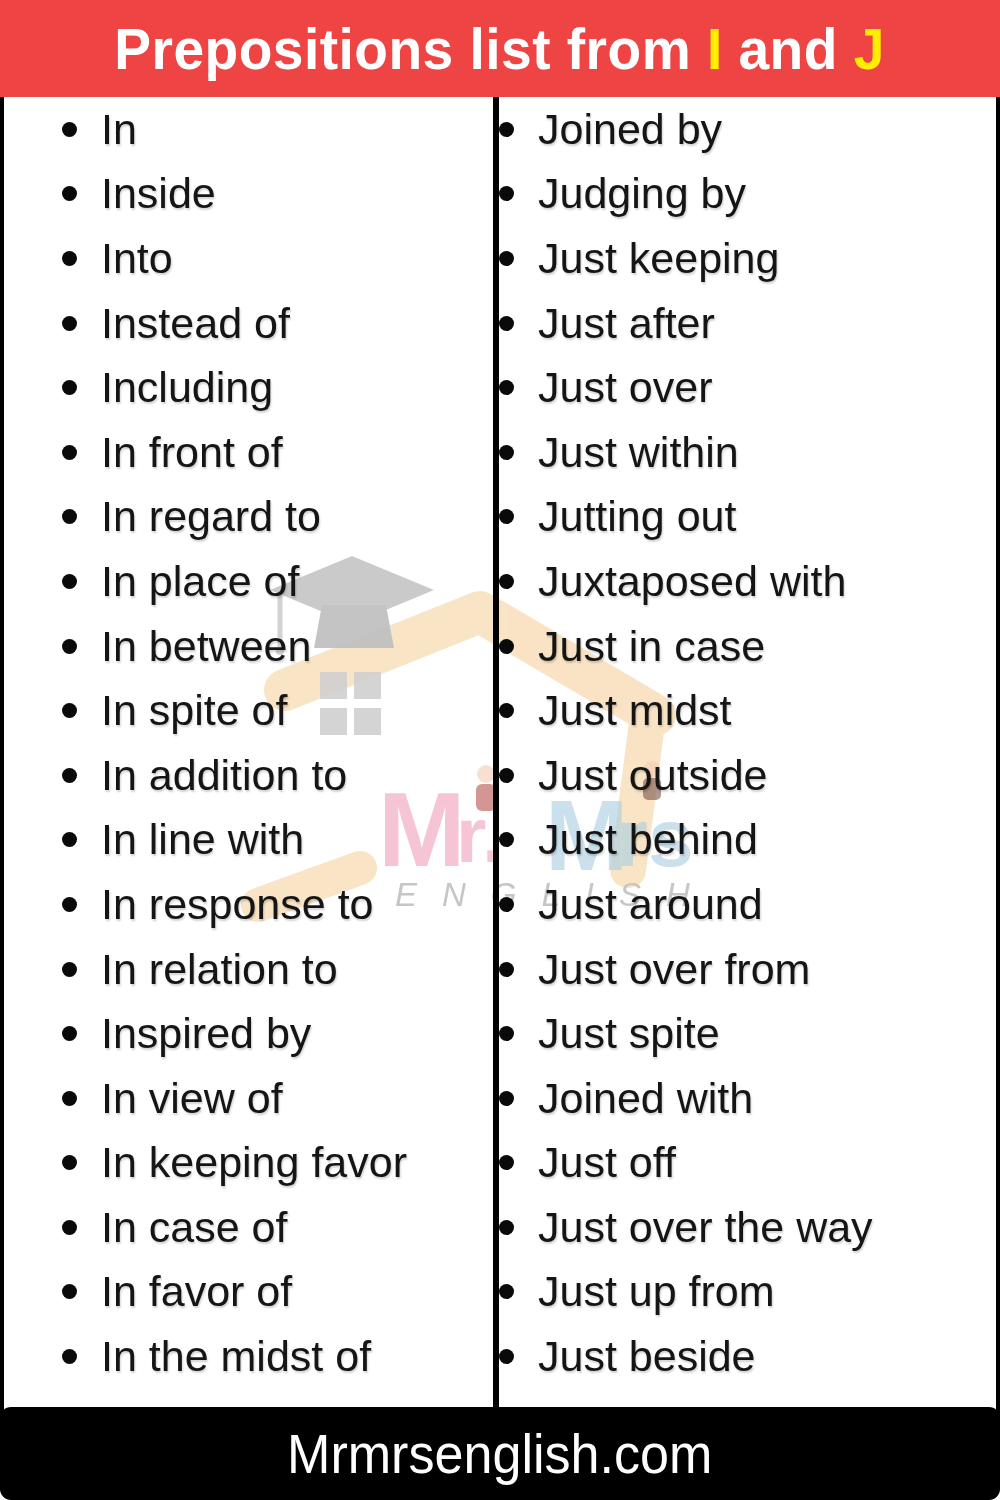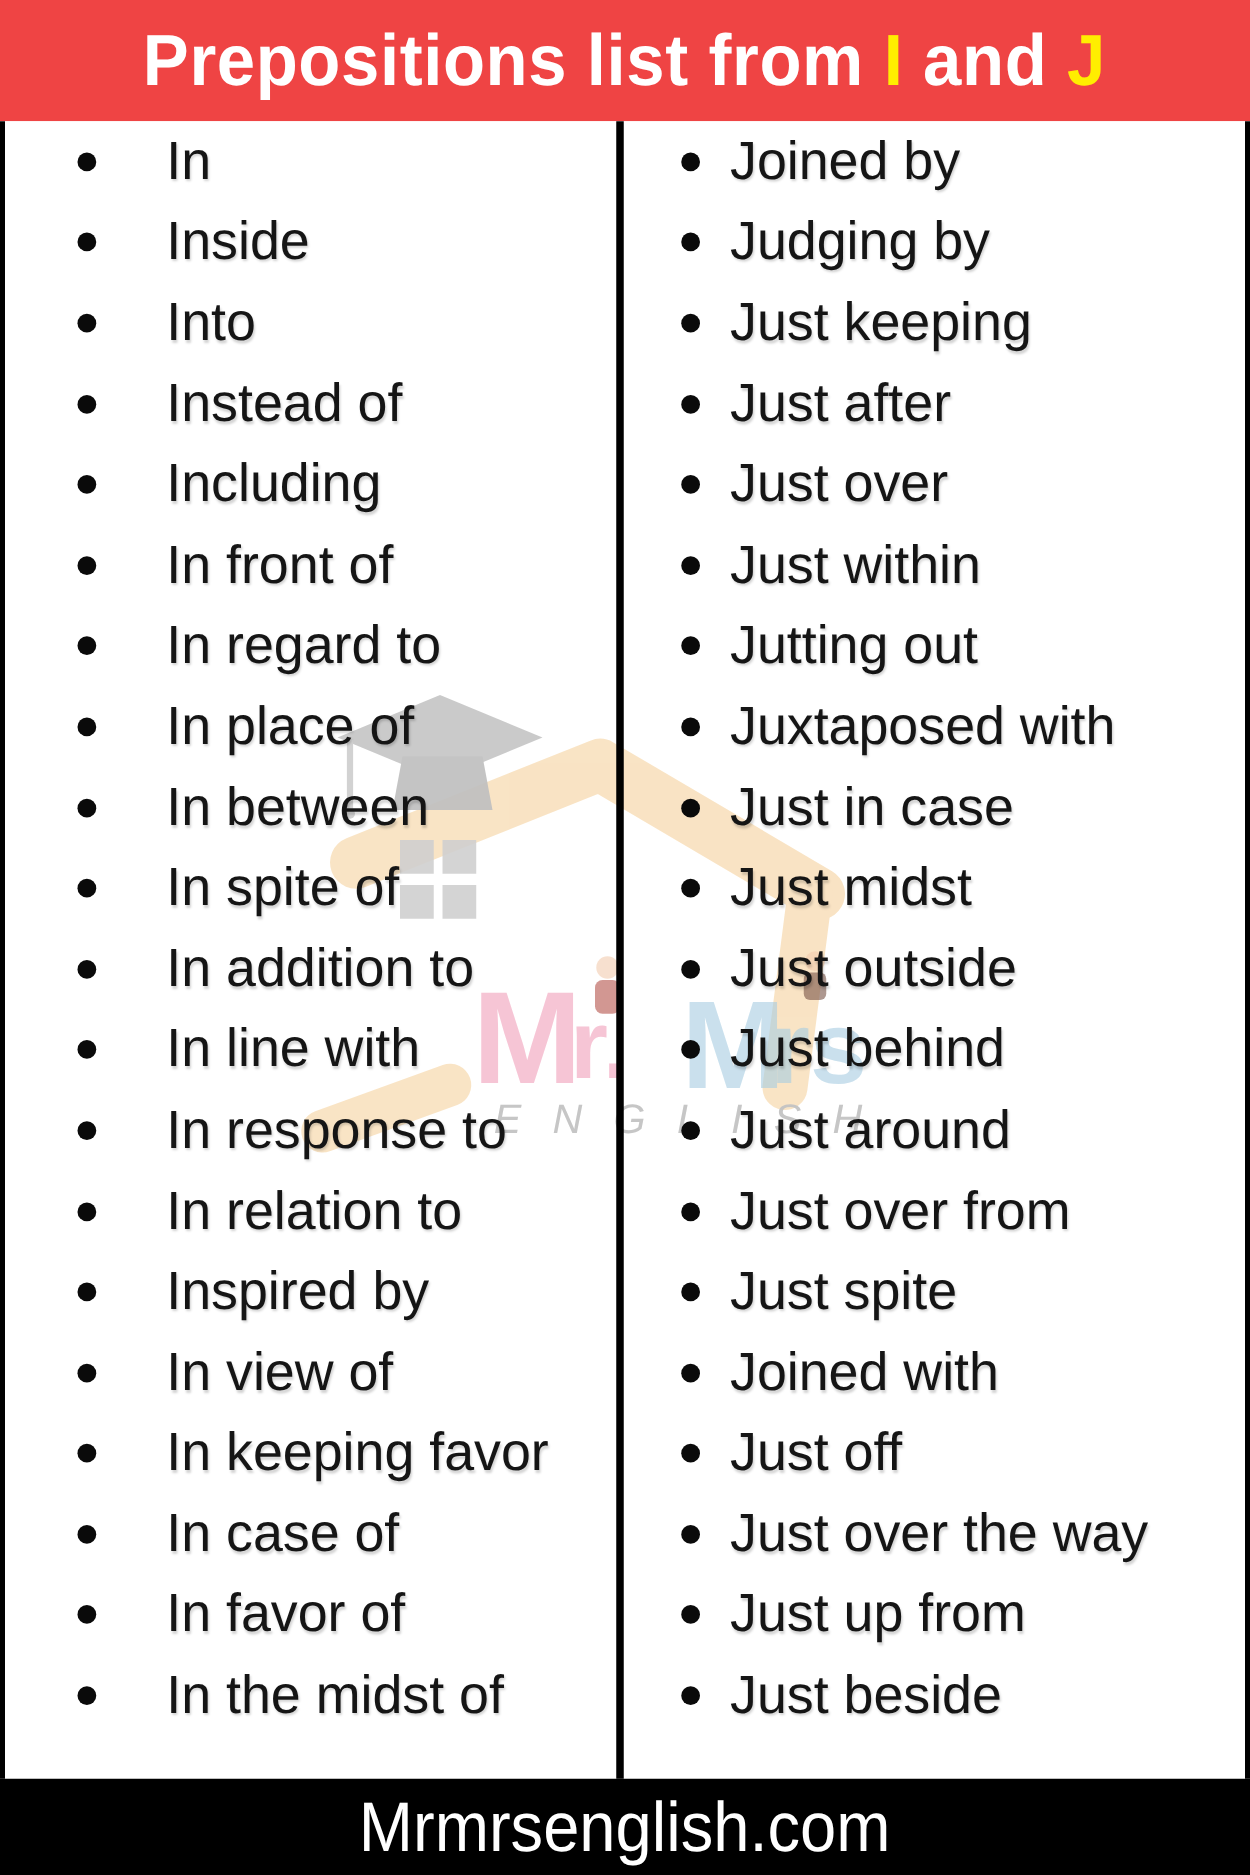--- a/index.html
+++ b/index.html
@@ -26,34 +26,34 @@
     display:flex;
   }
   .watermark {
     position:absolute; inset:0; z-index:0; pointer-events:none;
   }
   ul.col { list-style:none; margin:0; padding:0; position:relative; z-index:1; }
   .col-left  { width:489px; padding-top:10px; }
   .col-right { flex:1;      padding-top:22px; }
   .divider   { width:6px; background:#000000; position:relative; z-index:1; }
   .prep-item { height:64.6px; display:flex; align-items:center; }
-  .col-left  .prep-item { padding-left:58px;gap:32px; }
-  .col-right .prep-item { padding-left:46px; }
+  .col-left  .prep-item { padding-left:58px; }
+  .col-right .prep-item { }
   .bullet {
     width:15px; height:15px; border-radius:50%; background:#0a0a0a;
     margin-right:24px; flex:0 0 auto;
   }
   .item-text {
     font-size:43px; color:#151515; white-space:nowrap;
     text-shadow:1px 2px 2px rgba(0,0,0,0.18);
   }
   
   .footer {
-    position:absolute; bottom:0; left:0; right:0; height:77px;
-    background:#000000; display:flex; align-items:center; justify-content:center;
+    position:absolute; bottom:0; left:0; right:0; height:93px;
+    background:#000000; display:flex; align-items:center; justify-content:center;border-radius:11px;
   }
   .footer .site {
     color:#ffffff; font-size:56px; white-space:nowrap;
     transform:scaleX(0.93); transform-origin:center;
   }
 </style>
 </head>
 <body>
 
 <div class="page">

